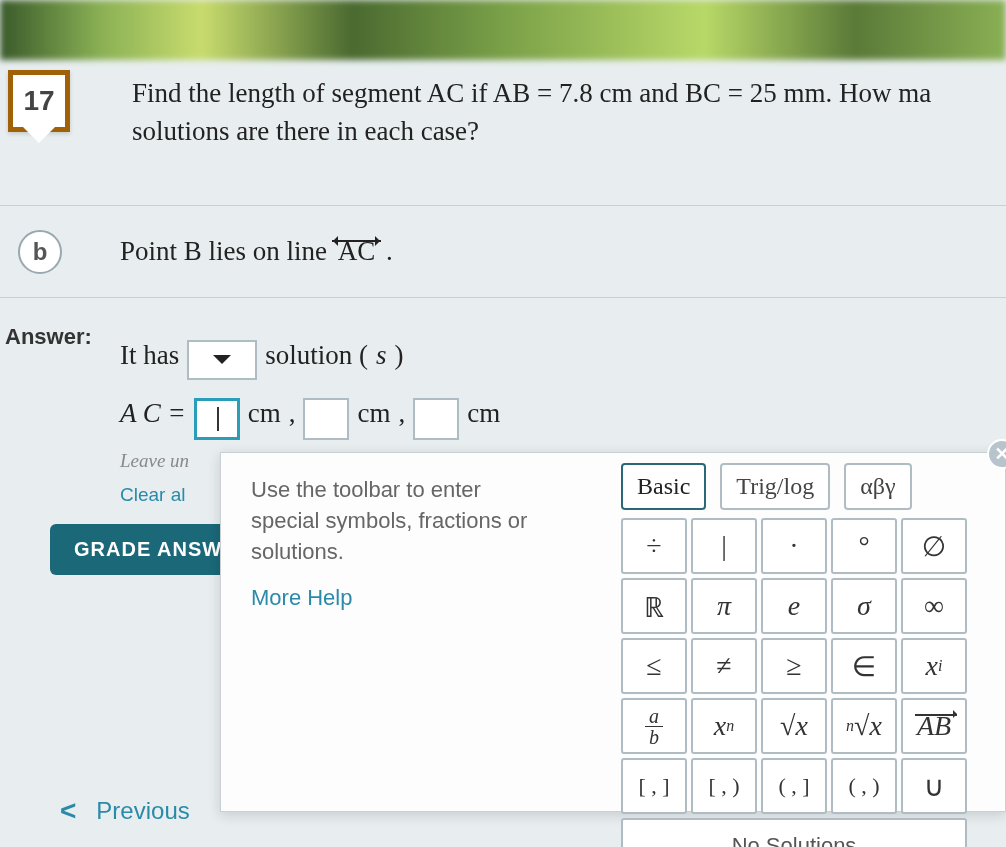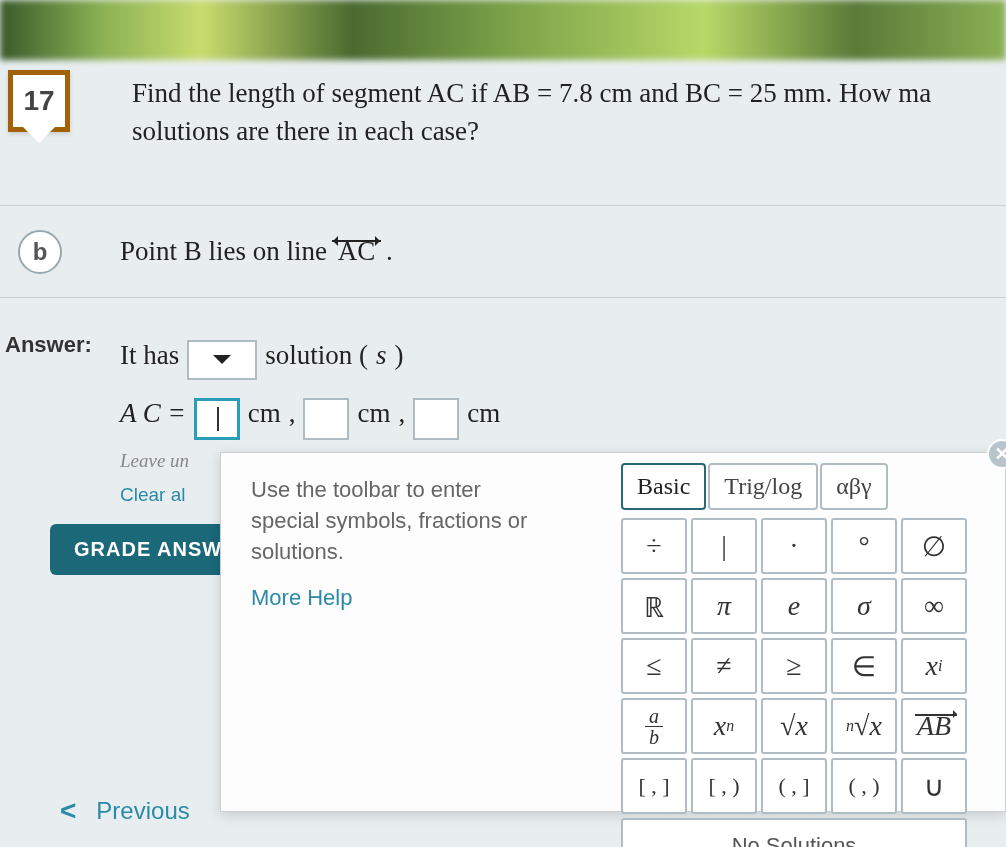--- a/index.html
+++ b/index.html
@@ -60,21 +60,21 @@
   }
   .line-ac .ra {
     position: absolute; top: 0px; right: -6px;
     border: 5px solid transparent; border-left-color: #222;
   }
   .answer-area {
     position: absolute; top: 320px; left: 0; right: 0;
     padding: 20px 0 0 0;
   }
   .answer-label {
-    position: absolute; left: 5px; top: 12px;
+    position: absolute; left: 5px; top: 4px;
     font: bold 22px Arial; color: #333;
   }
   .answer-content { margin-left: 120px; font-size: 27px; color: #222; }
   .row { display: flex; align-items: flex-start; gap: 8px; margin-bottom: 18px; }
   .dropdown {
     width: 70px; height: 40px; background: #fff; border: 2px solid #b0bcc4;
     display: flex; align-items: center; justify-content: center;
     cursor: pointer;
   }
   .tri { border: 9px solid transparent; border-top-color: #222; margin-top: 8px; }
@@ -111,21 +111,21 @@
     display: flex; align-items: center; justify-content: center;
     cursor: pointer; border: 2px solid #fff;
   }
   .popup-left {
     width: 400px; padding: 22px 30px;
     font: 22px Arial; color: #666;
   }
   .popup-left p { line-height: 1.4; }
   .more-help { color: #2a8aa8; margin-top: 18px; cursor: pointer; }
   .popup-right { flex: 1; padding: 10px 10px 0 0; }
-  .tabs { display: flex; gap: 2px; margin-bottom: 8px; }
+  .tabs { display: flex; gap: 14px; margin-bottom: 8px; }
   .tab {
     border: 2px solid #b0bcc4; border-radius: 4px; padding: 8px 14px;
     font: 24px 'Times New Roman'; color: #444; cursor: pointer; background: #fff;
   }
   .tab.active { border-color: #2a6878; color: #222; }
   .sym-grid { display: grid; grid-template-columns: repeat(5, 66px); gap: 4px; }
   .sym {
     height: 56px; border: 2px solid #b0bcc4; border-radius: 3px;
     display: flex; align-items: center; justify-content: center;
     font: 28px 'Times New Roman'; color: #333; background: #fff;

